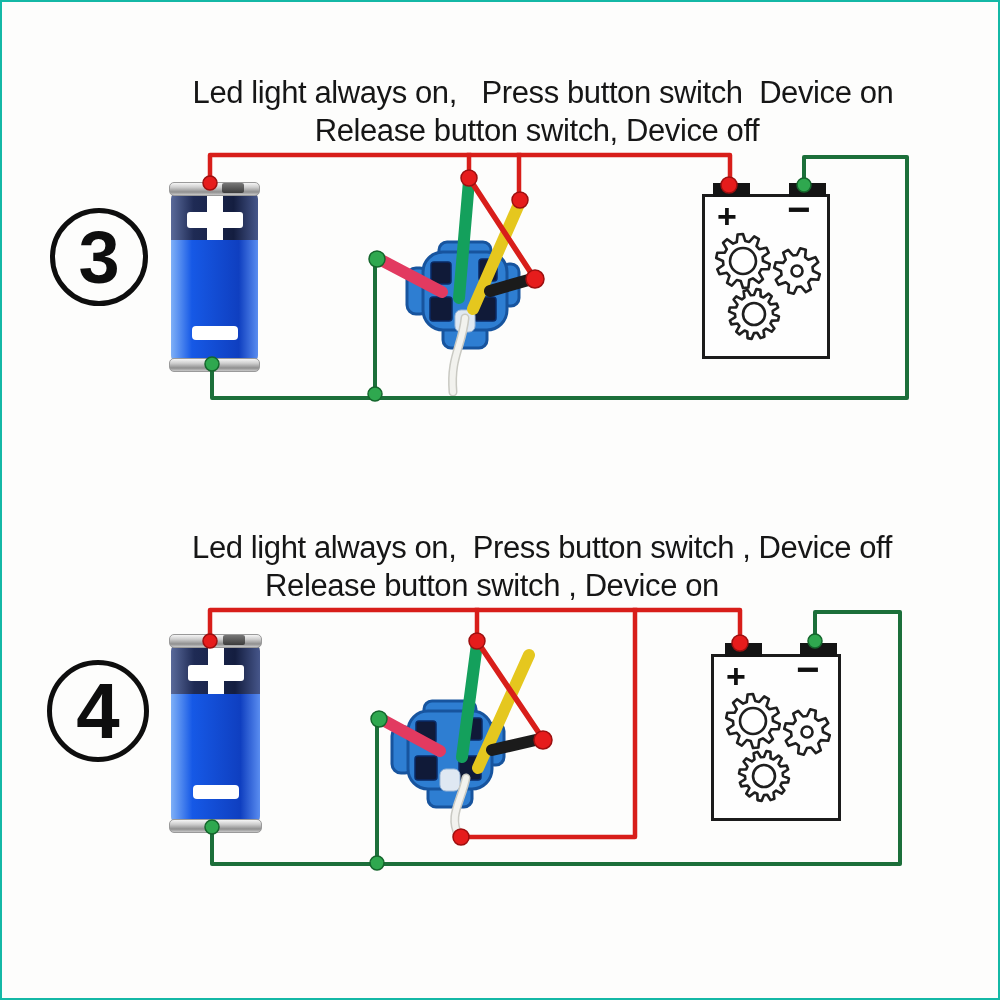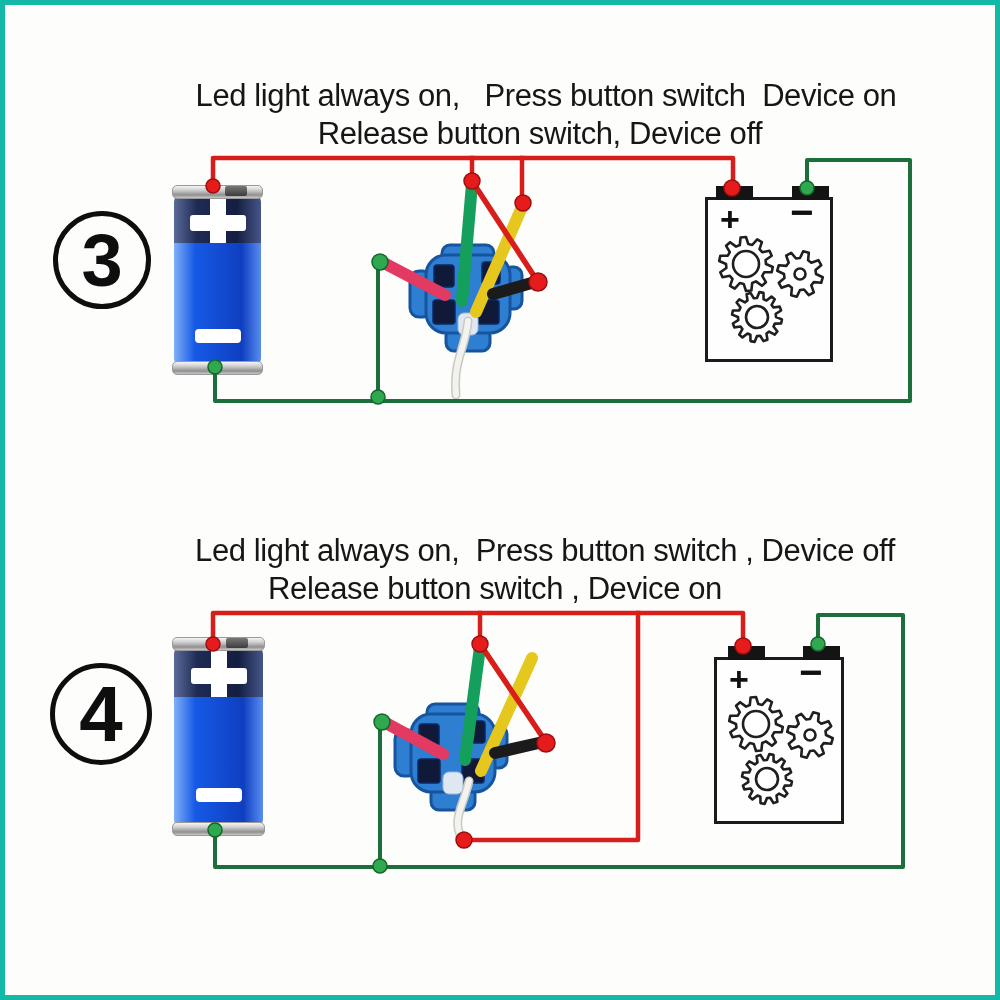--- a/index.html
+++ b/index.html
@@ -1,20 +1,20 @@
 <!DOCTYPE html>
 <html style="--wire-red: #d81e1a; --dot-red: #e61c1c; --wire-green: #1c6f3a; --dot-green: #2fa84f; --wire-teal: #14a05c; --wire-yellow: #e5c71e; --wire-pink: #e23a60; --wire-black: #1b1b1b; --wire-white: #f2f2ee; --connector-blue: #2e7ed2; --battery-blue: #1659e6; --battery-dark-top: #1f2b55; --text-color: #161616;"><head>
 <meta charset="utf-8">
 <style>
   html,body{margin:0;padding:0;background:#ffffff;}
   .page{
     position:relative;width:1000px;height:1000px;margin:0 auto;
     background:#fdfdfc;overflow:hidden;
     font-family:"Liberation Sans", sans-serif;
-    border:5px solid #14b8a6;box-sizing:border-box;
+    border:2px solid #14b8a6;box-sizing:border-box;
   }
   
   .cap-line{
     position:absolute;left:0;width:1000px;text-align:center;
     font-size:31px;color:var(--text-color,#161616);letter-spacing:-0.4px;
     white-space:pre;font-weight:500;
   }
   .c3l1{top:73px;transform:translateX(41px);}
   .c3l2{top:111px;transform:translateX(35px);}
   .c4l1{top:528px;transform:translateX(40px);}

